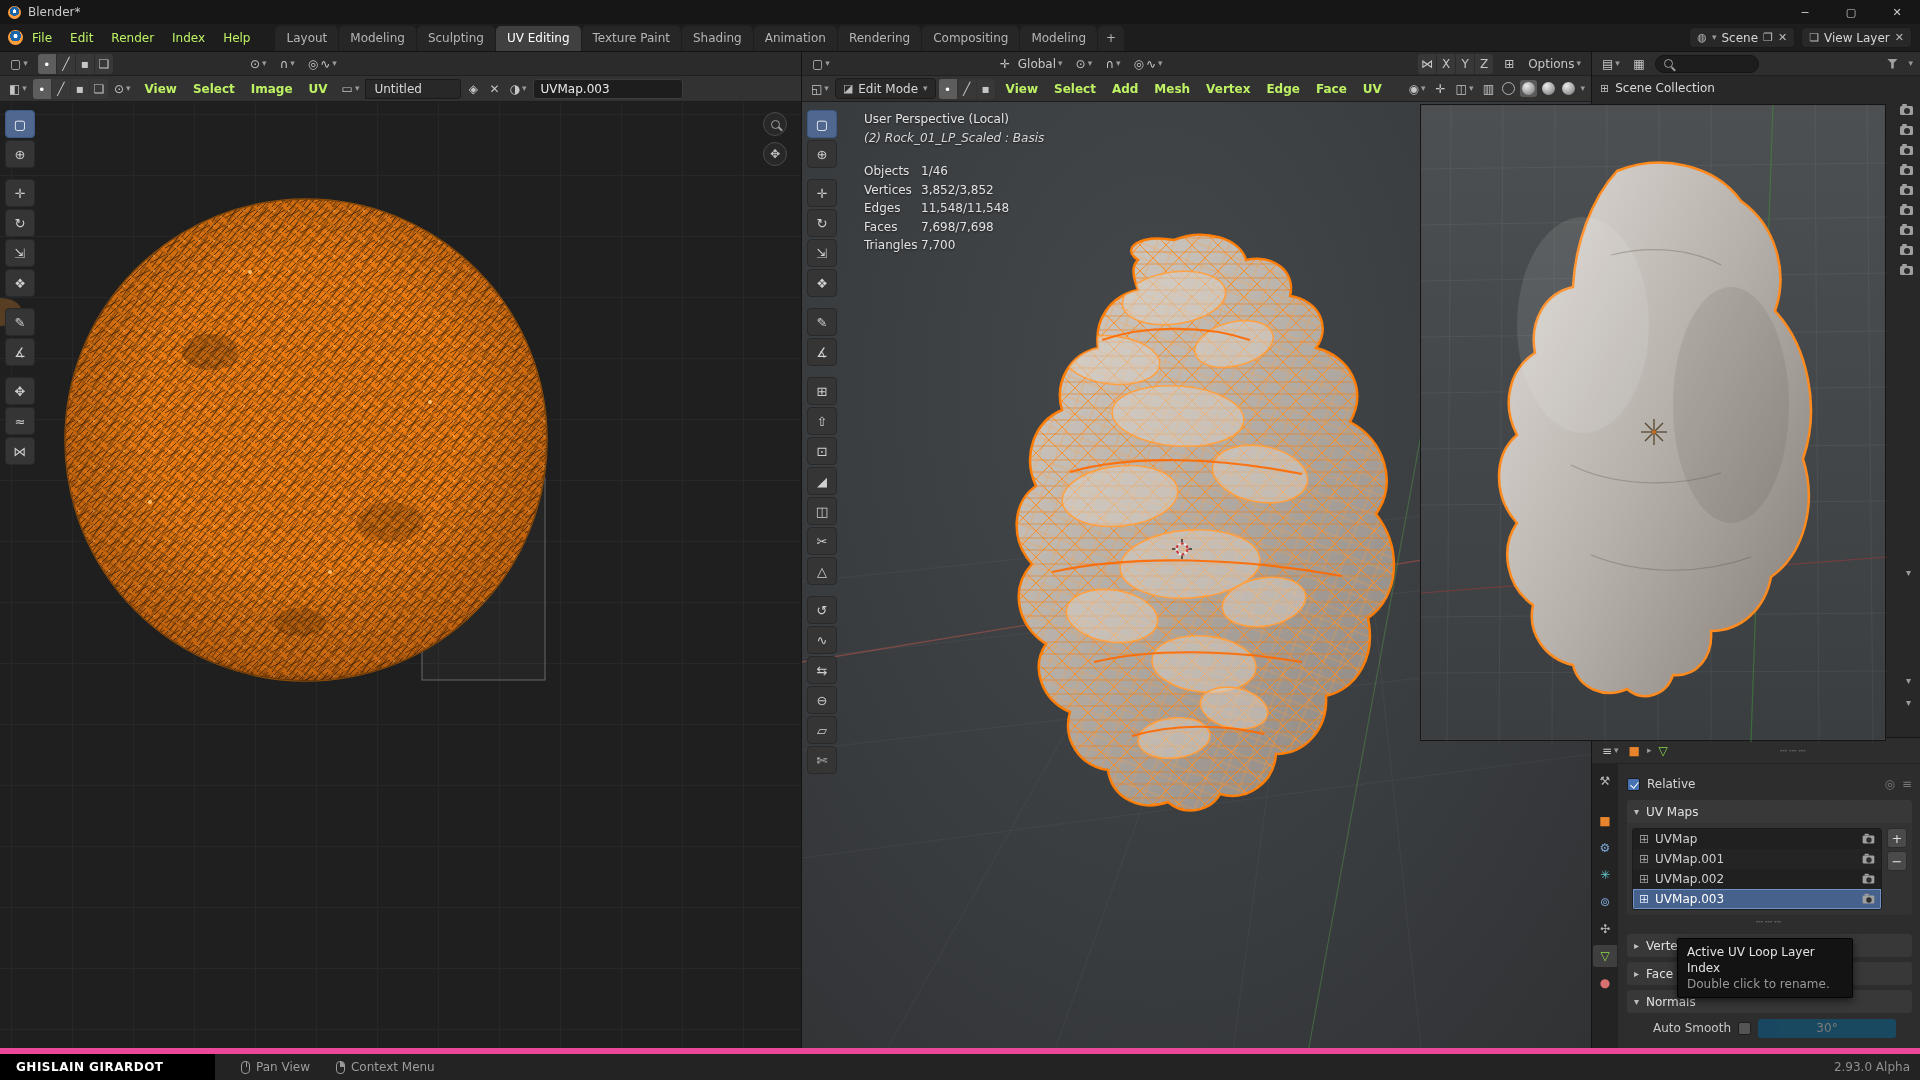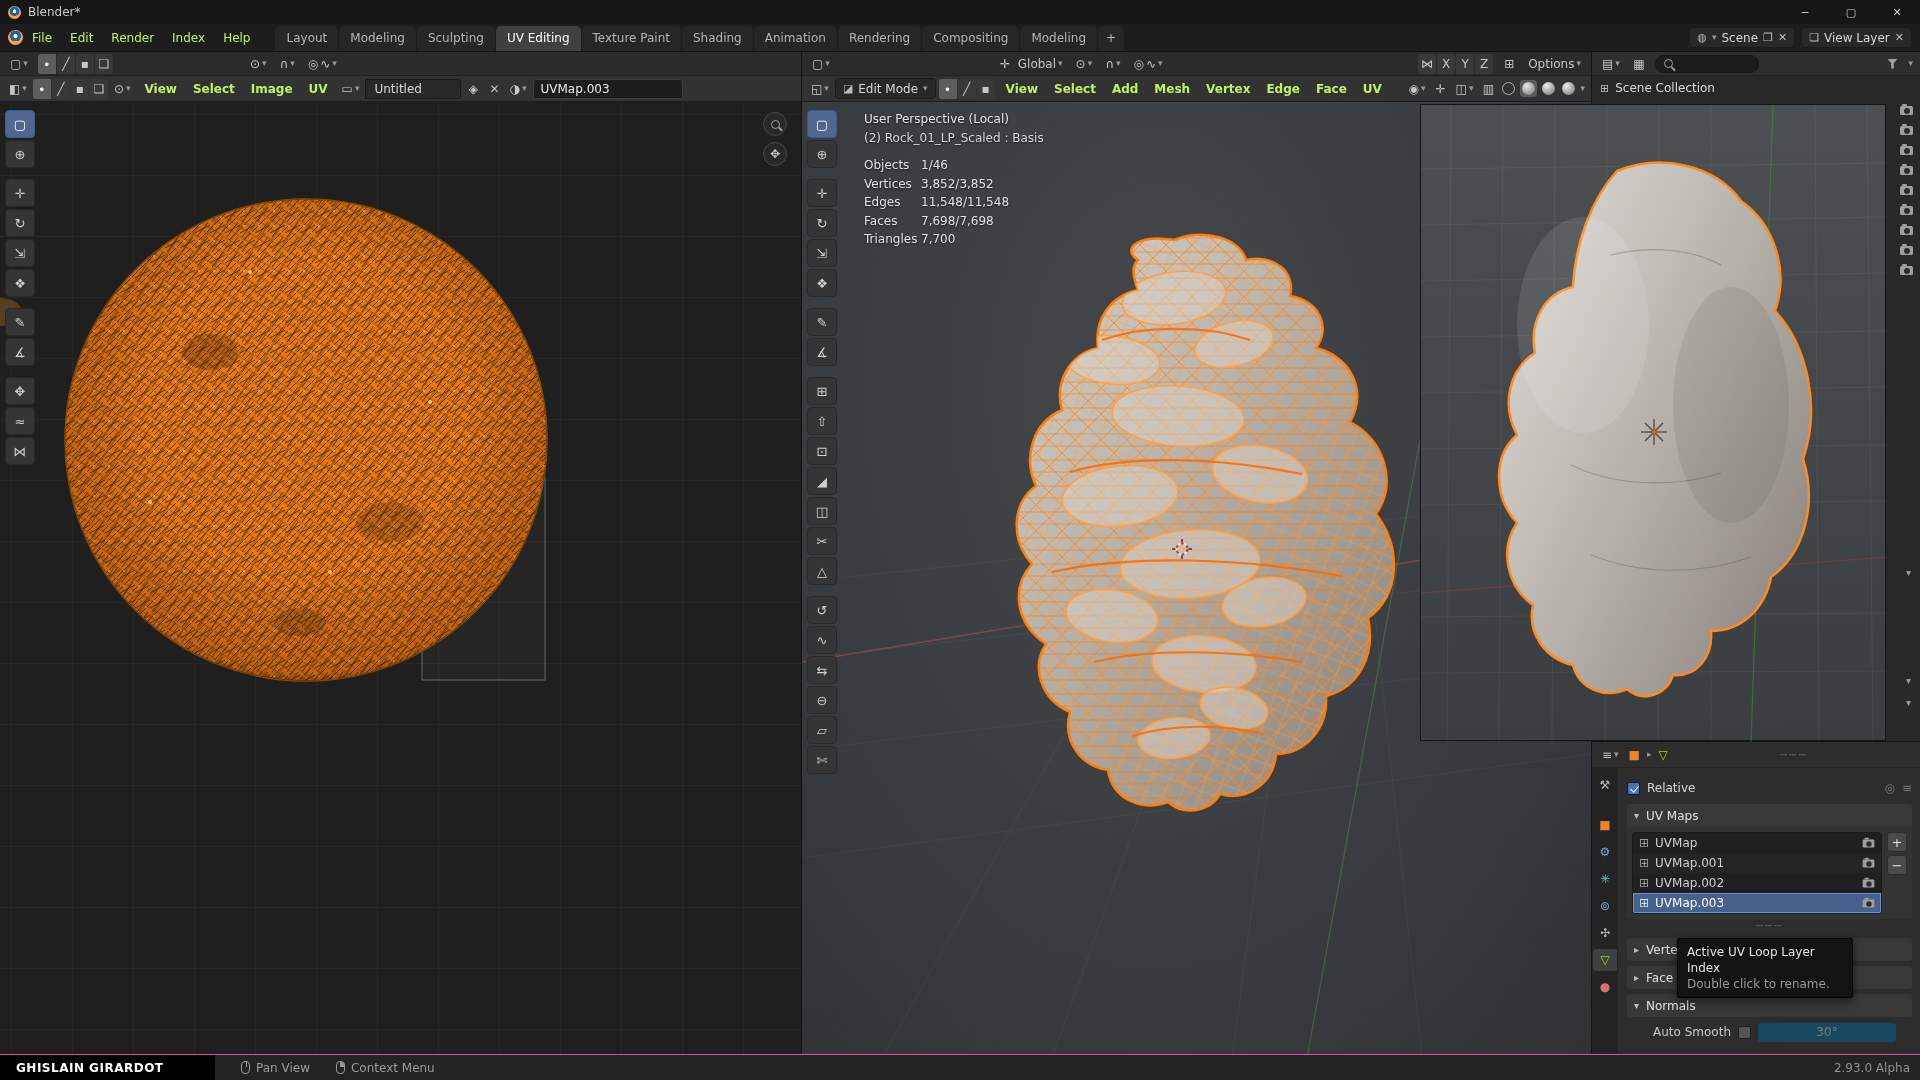--- a/index.html
+++ b/index.html
@@ -72,21 +72,21 @@
   .tool-btn.active { background:#50688f; border-color:#3c5residual; border-color:#3c5a85; color:#fff; }
   .tool-gap { height:7px; }
 
   .float-btns { position:absolute; right:14px; top:10px; display:flex; flex-direction:column; gap:6px; z-index:3; }
   .fbtn { width:24px; height:24px; border-radius:12px; background:rgba(42,42,42,.85); border:1px solid #4a4a4a; display:flex; align-items:center; justify-content:center; color:#c2c2c2; font-size:12px; }
 
   
   .vp-body { background: radial-gradient(ellipse at 45% 30%, #45484b 0%, #3a3d40 55%, #303234 100%); }
   .vp-stats { position:absolute; left:62px; top:8px; z-index:2; text-shadow:0 1px 2px rgba(0,0,0,.6); }
   .vs-title { color:#e6e6e6; line-height:19px; }
-  .vs-sub { color:#d8d8d8; line-height:19px; margin-bottom:8px; }
+  .vs-sub { color:#d8d8d8; line-height:19px; margin-bottom:14px;font-style:italic; }
   .vs-grid { display:grid; grid-template-columns:57px auto; font-size:12px; line-height:18.5px; color:#e2e2e2; }
 
   
   .overlay-vp { position:absolute; left:1420px; top:104px; width:466px; height:637px; z-index:5;
     background:linear-gradient(#4d5052, #3b3e40); border:1px solid #151515; box-shadow:0 0 0 1px rgba(70,70,70,.35) inset; }
   .overlay-vp svg { position:absolute; inset:0; }
 
   
   .outliner-body { position:relative; height:669px; background:#282828; border-bottom:1px solid #161616; }
   .outliner-row { display:flex; align-items:center; gap:6px; padding:5px 8px; color:#dadada; }
@@ -133,21 +133,21 @@
   .slider { height:19px; background:#0369a1; border-radius:3px; display:flex; align-items:center; justify-content:center; color:#d8d8d8; width:138px; }
   .dim { opacity:.45; }
   .rlabel { width:104px; text-align:right; color:#c9c9c9; }
 
   
   .tooltip { position:absolute; left:1677px; top:938px; width:176px; background:#131313; border:1px solid #050505; border-radius:2px; box-shadow:0 3px 8px rgba(0,0,0,.55); padding:5px 9px; z-index:30; line-height:16px; }
   .tooltip .l1 { color:#e2e2e2; }
   .tooltip .l2 { color:#989898; }
 
   
-  .statusbar { height:26px; background:#232323; border-top:1px solid #ec4899; display:flex; align-items:center; flex:0 0 auto; color:#9c9c9c; }
+  .statusbar { height:32px; background:#232323; border-top:6px solid #ec4899; display:flex; align-items:center; flex:0 0 auto; color:#9c9c9c; }
   .status-author { background:#000; color:#fff; font-weight:bold; height:100%; display:flex; align-items:center; padding:0 16px; width:215px; letter-spacing:.5px; flex:0 0 auto; }
   .hint { display:flex; align-items:center; gap:6px; margin-left:26px; }
   .version { margin-left:auto; padding-right:10px; color:#8f8f8f; }
   .i-mouse { width:9px; height:13px; border:1px solid #9a9a9a; border-radius:4px; position:relative; }
   .i-mouse::before { content:""; position:absolute; left:50%; top:0; width:1px; height:5px; background:#9a9a9a; }
   .i-mouse.right::after { content:""; position:absolute; right:0; top:0; width:3.5px; height:5px; background:#9a9a9a; border-radius:0 3px 0 0; }
 </style>
 <title>Blender*</title></head>
 <body>
 

